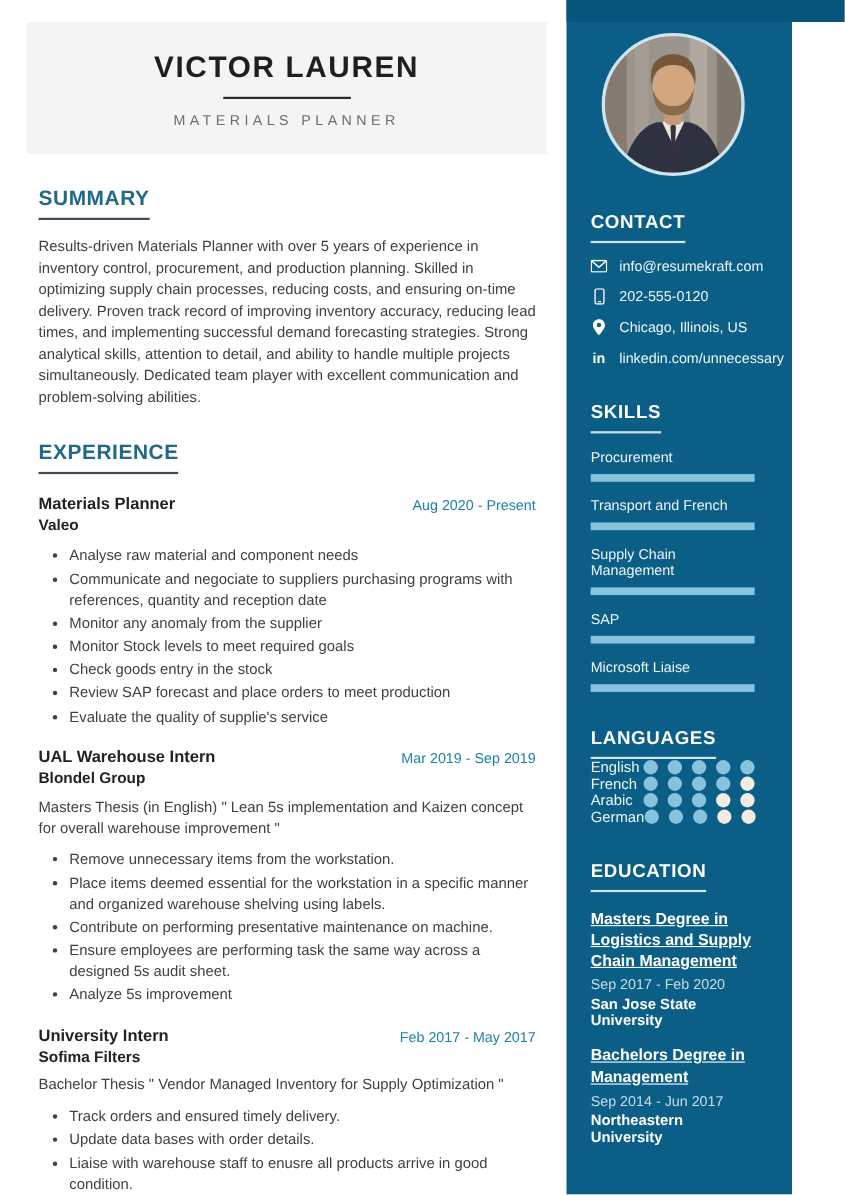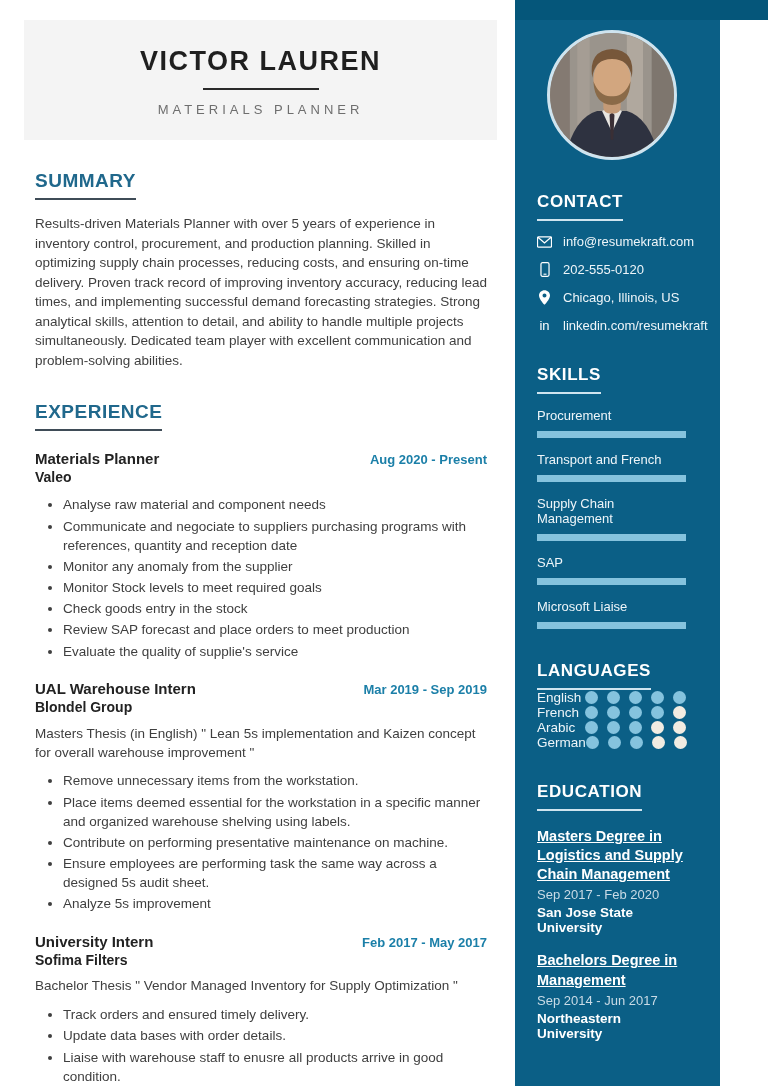--- a/index.html
+++ b/index.html
@@ -58,21 +58,21 @@
     border-bottom:2px solid var(--underline-dark);
   }
   .summary-text{
     margin-top:14px;
     font-size:13.5px;line-height:1.45;color:var(--text-dark);
   }
   .job{margin-top:19px;}
   .job-header{display:flex;justify-content:space-between;align-items:flex-start;}
   .job-title{font-size:15px;font-weight:bold;color:var(--title-dark);line-height:1.25;}
   .job-company{font-size:14px;font-weight:bold;color:var(--title-dark);line-height:1.3;}
-  .job-dates{font-size:13px;font-weight:bold;color:var(--date-teal);white-space:nowrap;padding-top:2px;}
+  .job-dates{font-size:13px;font-weight:normal;color:var(--date-teal);white-space:nowrap;padding-top:2px;}
   .job-desc{margin-top:8px;font-size:13.5px;line-height:1.4;color:var(--text-dark);}
   .job ul{margin:9px 0 0 0;padding-left:28px;}
   .job li{font-size:13.5px;line-height:1.42;color:var(--text-dark);margin-bottom:2px;}
 
   
   .sidebar{
     position:absolute;left:515px;top:0;width:205px;height:1086px;
     background:var(--sidebar-bg);
     padding:0 34px 20px 22px;
   }
@@ -97,21 +97,21 @@
     border-bottom:2px solid var(--underline-light);
   }
   .contact-list{margin-top:8px;}
   .contact-item{
     display:flex;align-items:center;gap:11px;
     margin-top:13px;
     font-size:13px;color:var(--sidebar-text);
   }
   .contact-item .cicon{width:15px;flex:0 0 15px;display:flex;align-items:center;justify-content:center;}
   .contact-item .cicon svg{display:block;}
-  .li-badge{font-weight:normal;font-size:13px;color:#fff;font-style:normal;}
+  .li-badge{font-weight:bold;font-size:13px;color:#fff;font-style:normal;}
 
   .skill{margin-top:14px;}
   .skill-name{font-size:13px;color:var(--sidebar-text);}
   .skill-bar{margin-top:8px;height:7px;background:rgba(255,255,255,0.14);}
   .skill-fill{height:100%;background:var(--accent-light);}
 
   .lang-row{
     display:flex;justify-content:space-between;align-items:center;
     margin-top:0;
   }
@@ -254,21 +254,21 @@
             <svg width="11" height="15" viewBox="0 0 12 16">
               <path d="M6 0 C2.7 0 0 2.6 0 5.8 C0 10 6 16 6 16 C6 16 12 10 12 5.8 C12 2.6 9.3 0 6 0 Z M6 8 A2.2 2.2 0 1 1 6 3.6 A2.2 2.2 0 0 1 6 8 Z" fill="#fff"></path>
             </svg>
           </span>
     <span class="ctext">Chicago, Illinois, US</span>
   </div>
         <div class="contact-item">
     <span class="cicon">
             <i class="li-badge">in</i>
           </span>
-    <span class="ctext">linkedin.com/resumekraft</span>
+    <span class="ctext">linkedin.com/unnecessary</span>
   </div>
       </div>
 
     <div class="side-heading">SKILLS</div>
     <div id="skills-container">
         <div class="skill">
     <div class="skill-name">Procurement</div>
     <div class="skill-bar">
       <div class="skill-fill" style="width: 100%;"></div>
     </div>

